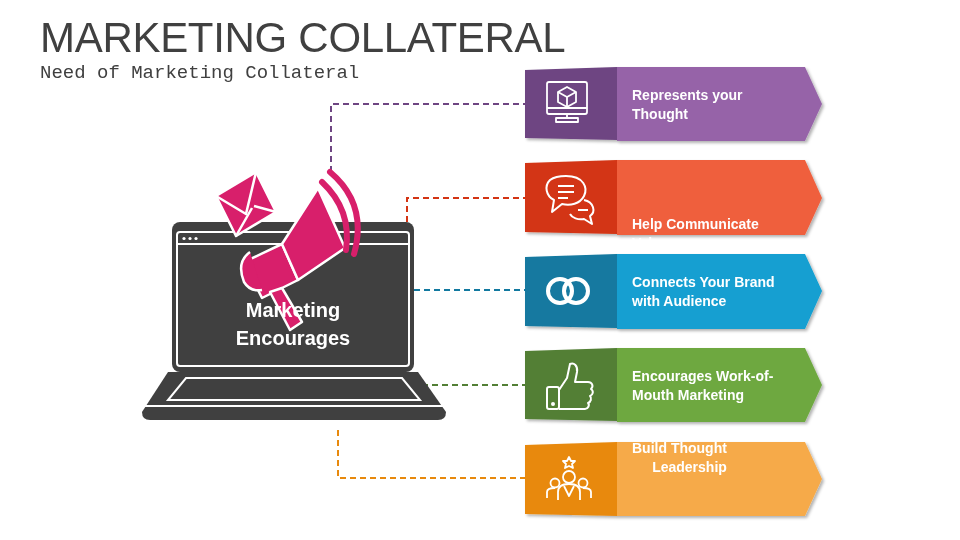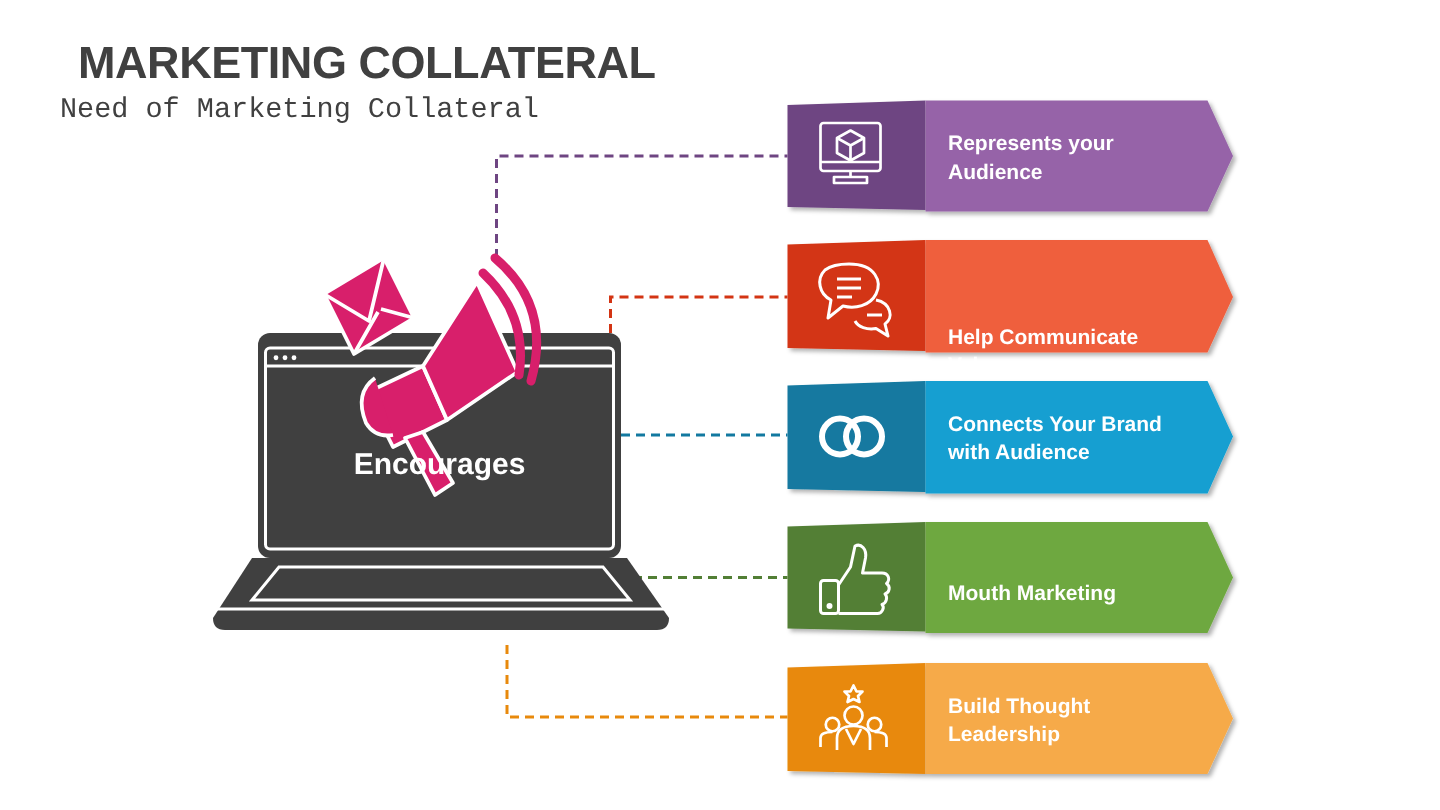--- a/index.html
+++ b/index.html
@@ -1,19 +1,19 @@
 <!DOCTYPE html>
 <html><head>
 <meta charset="utf-8">
 <style>
   html, body { margin:0; padding:0; }
   body { width:960px; height:540px; background:#ffffff; position:relative; overflow:hidden;
          font-family:"Liberation Sans", sans-serif; }
-  .title { position:absolute; left:40px; top:14px; font-size:30px; font-weight:bold; color:#404040;
-           letter-spacing:-0.3px; margin:12px; }
+  .title { position:absolute; left:40px; top:14px; font-size:42px; font-weight:normal; color:#404040;
+           letter-spacing:-0.3px; margin:0; }
   .subtitle { position:absolute; left:40px; top:62px; font-size:19px; color:#404040; margin:0;font-family:Liberation Mono, monospace; }
   svg.art { position:absolute; left:0; top:0; }
   .row { position:absolute; left:525px; width:300px; height:80px; }
   .row .label { position:absolute; left:107px; top:0; height:76px; width:150px; display:flex; align-items:center;
                 color:#ffffff; font-size:14px; font-weight:bold; line-height:19px; }
   .center-label { position:absolute; left:210px; top:296px; width:166px; text-align:center; color:#ffffff;
                   font-size:20px; font-weight:bold; line-height:28px; }
 </style>
 </head>
 <body>
@@ -114,40 +114,41 @@
     <path d="M558 500 V492 C558 486 563 484 569 484 C575 484 580 486 580 492 V500"></path>
     <path d="M564 486 L569 496 L574 486"></path>
     <circle cx="555" cy="483" r="4.5"></circle>
     <path d="M547 498 V492 C547 489 550 488 555 488"></path>
     <circle cx="583" cy="483" r="4.5"></circle>
     <path d="M591 498 V492 C591 489 588 488 583 488"></path>
   </g>
 </svg>
 
 <div class="center-label">
+  <div>Marketing</div>
   <div>Encourages</div>
 </div>
 
 <div class="row" style="top:67px;">
   <div class="label">
-    <div><span>Represents your</span><br><span>Audience</span></div>
+    <div><span>Represents your</span><br><span>Thought</span></div>
   </div>
 </div>
 <div class="row" style="top:156px;margin-top:40px;">
   <div class="label">
     <div><span>Help Communicate</span><br><span>Value</span></div>
   </div>
 </div>
 <div class="row" style="top:254px;padding-left:40px;">
   <div class="label">
     <div><span>Connects Your Brand</span><br><span>with Audience</span></div>
   </div>
 </div>
 <div class="row" style="top:348px;">
   <div class="label">
-    <div><br><span>Mouth Marketing</span></div>
+    <div><span>Encourages Work-of-</span><br><span>Mouth Marketing</span></div>
   </div>
 </div>
-<div class="row" style="top:442px;">
+<div class="row" style="top:420px;text-align:right;">
   <div class="label">
     <div><span>Build Thought</span><br><span>Leadership</span></div>
   </div>
 </div>
 
 </body></html>

